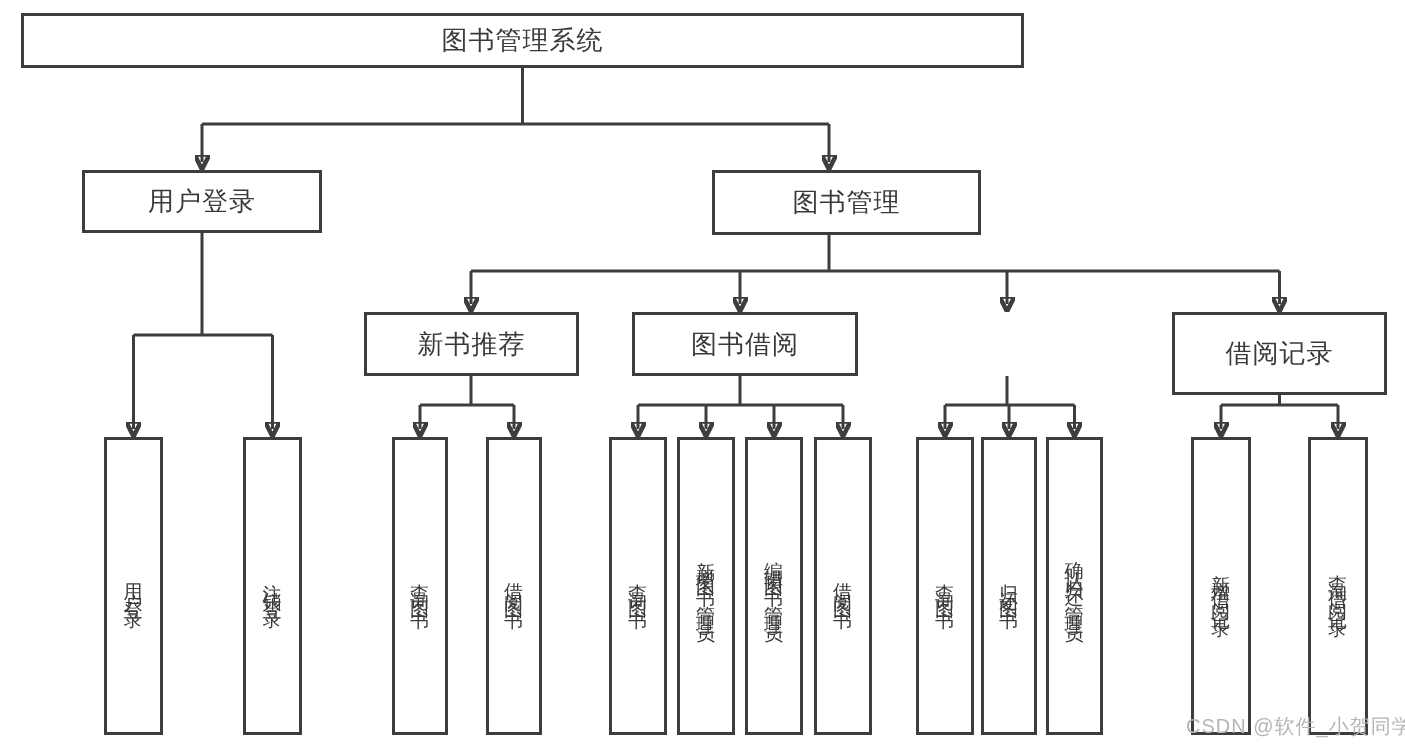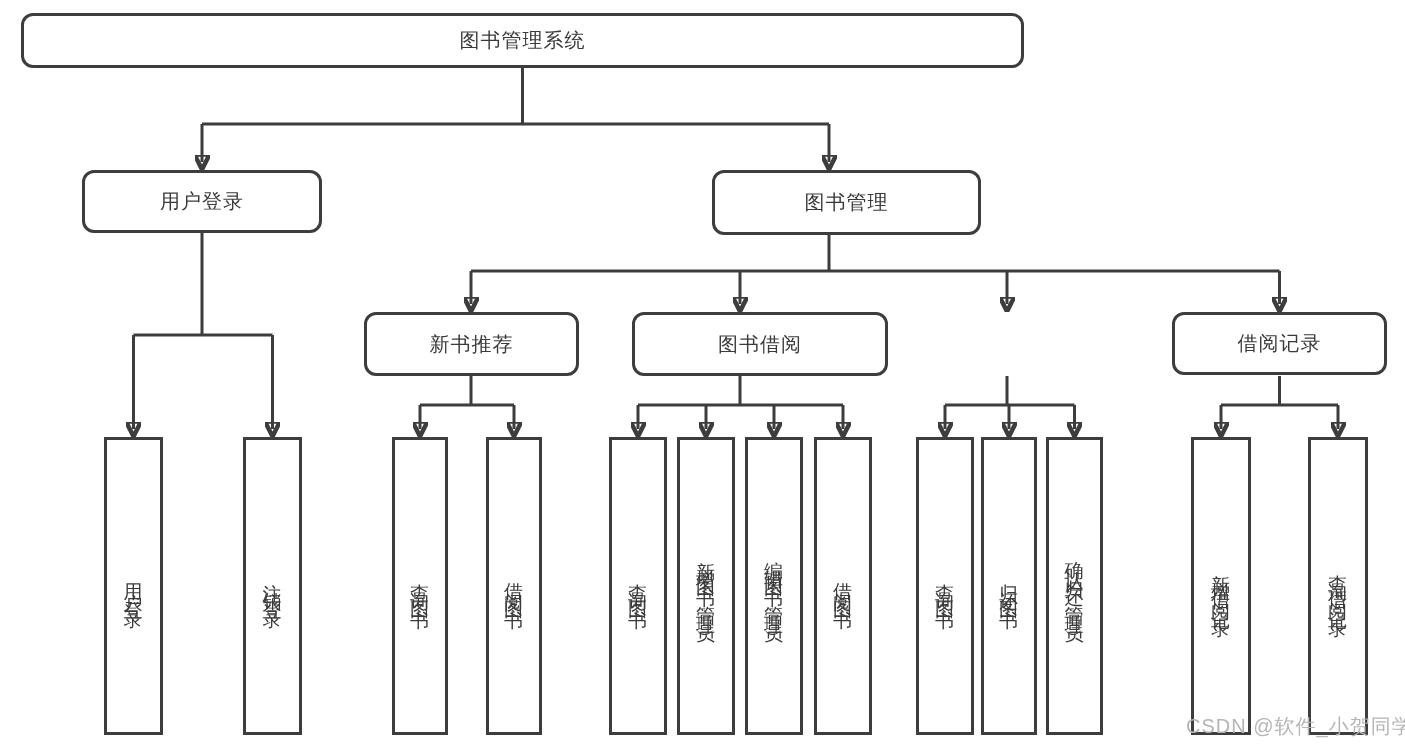--- a/index.html
+++ b/index.html
@@ -26,21 +26,21 @@
   .connectors path { stroke: var(--line-color); stroke-width: 3; fill: none; }
   .node {
     position: absolute;
     background: #fff;
     border: 3px solid var(--line-color);
     display: flex;
     align-items: center;
     justify-content: center;
     color: var(--text-color);
   }
-  .node-h { font-size: 20px; letter-spacing: 1px; border-radius: 12px; }
+  .node-h { font-size: 26px; letter-spacing: 1px; }
   .node-v { font-size: 19px; }
   .node-v .vtext {
     writing-mode: vertical-rl;
     text-orientation: mixed;
     letter-spacing: 9px;
     line-height: 1;
     white-space: nowrap;
   }
   .watermark {
     position: absolute;
@@ -105,24 +105,24 @@
   <div class="node node-h" style="left:82px; top:170px; width:240px; height:63px;">
     <span>用户登录</span>
   </div>
   <div class="node node-h" style="left:712px; top:170px; width:269px; height:65px;">
     <span>图书管理</span>
   </div>
 
   <div class="node node-h" style="left:364px; top:312px; width:215px; height:64px;">
     <span>新书推荐</span>
   </div>
-  <div class="node node-h" style="left:632px; top:312px; width:256px; height:64px;">
+  <div class="node node-h" style="left:632px; top:312px; width:226px; height:64px;">
     <span>图书借阅</span>
   </div>
-  <div class="node node-h" style="left:1172px; top:312px; width:215px; height:63px;text-align:right;">
+  <div class="node node-h" style="left:1172px; top:312px; width:215px; height:83px;text-align:right;">
     <span>借阅记录</span>
   </div>
 
   <div class="node node-v" style="left:104px; top:437px; width:59px; height:298px;">
     <span class="vtext">用户登录</span>
   </div>
   <div class="node node-v" style="left:243px; top:437px; width:59px; height:298px;">
     <span class="vtext">注销登录</span>
   </div>
 

